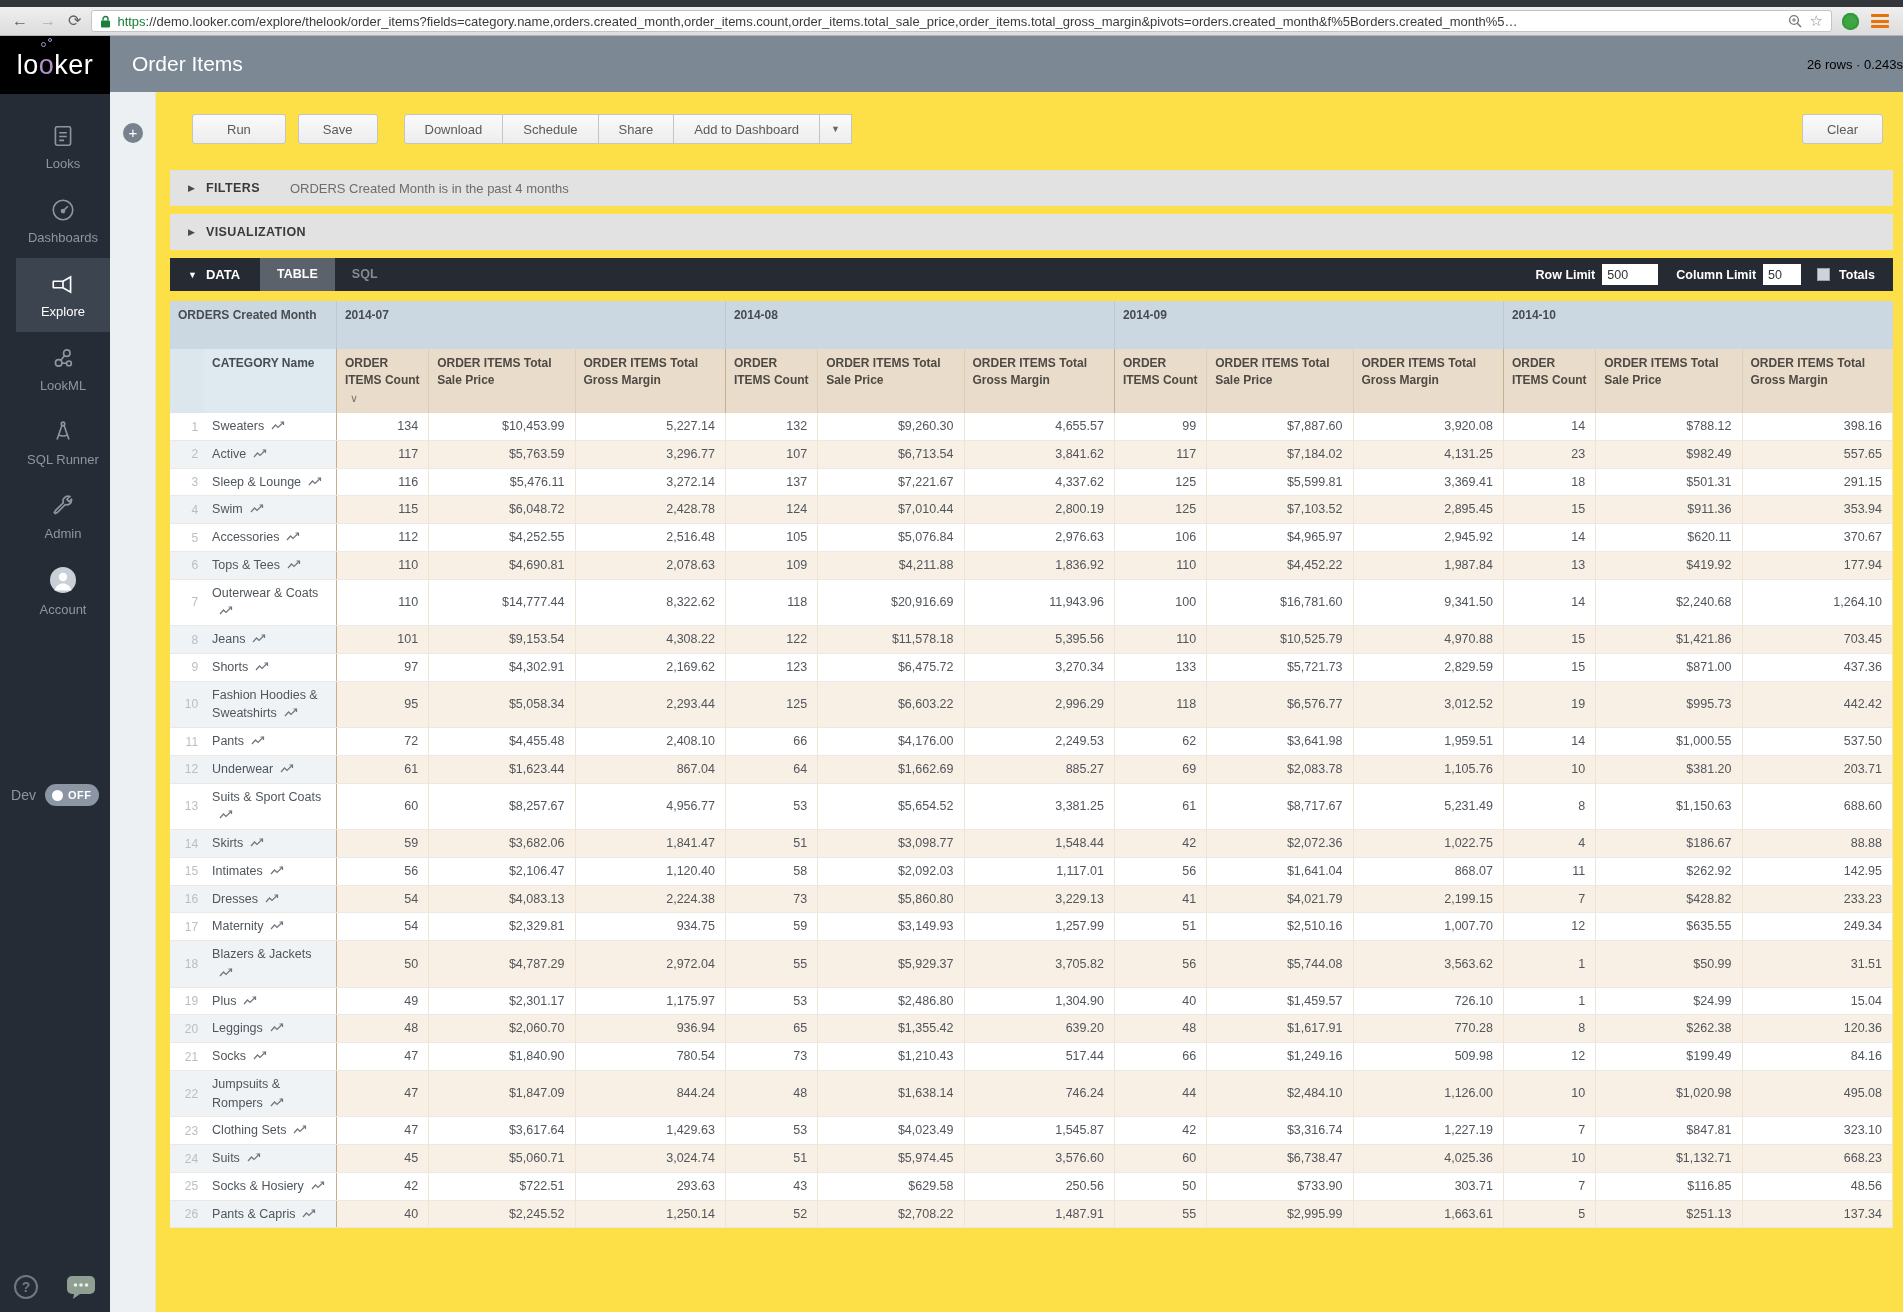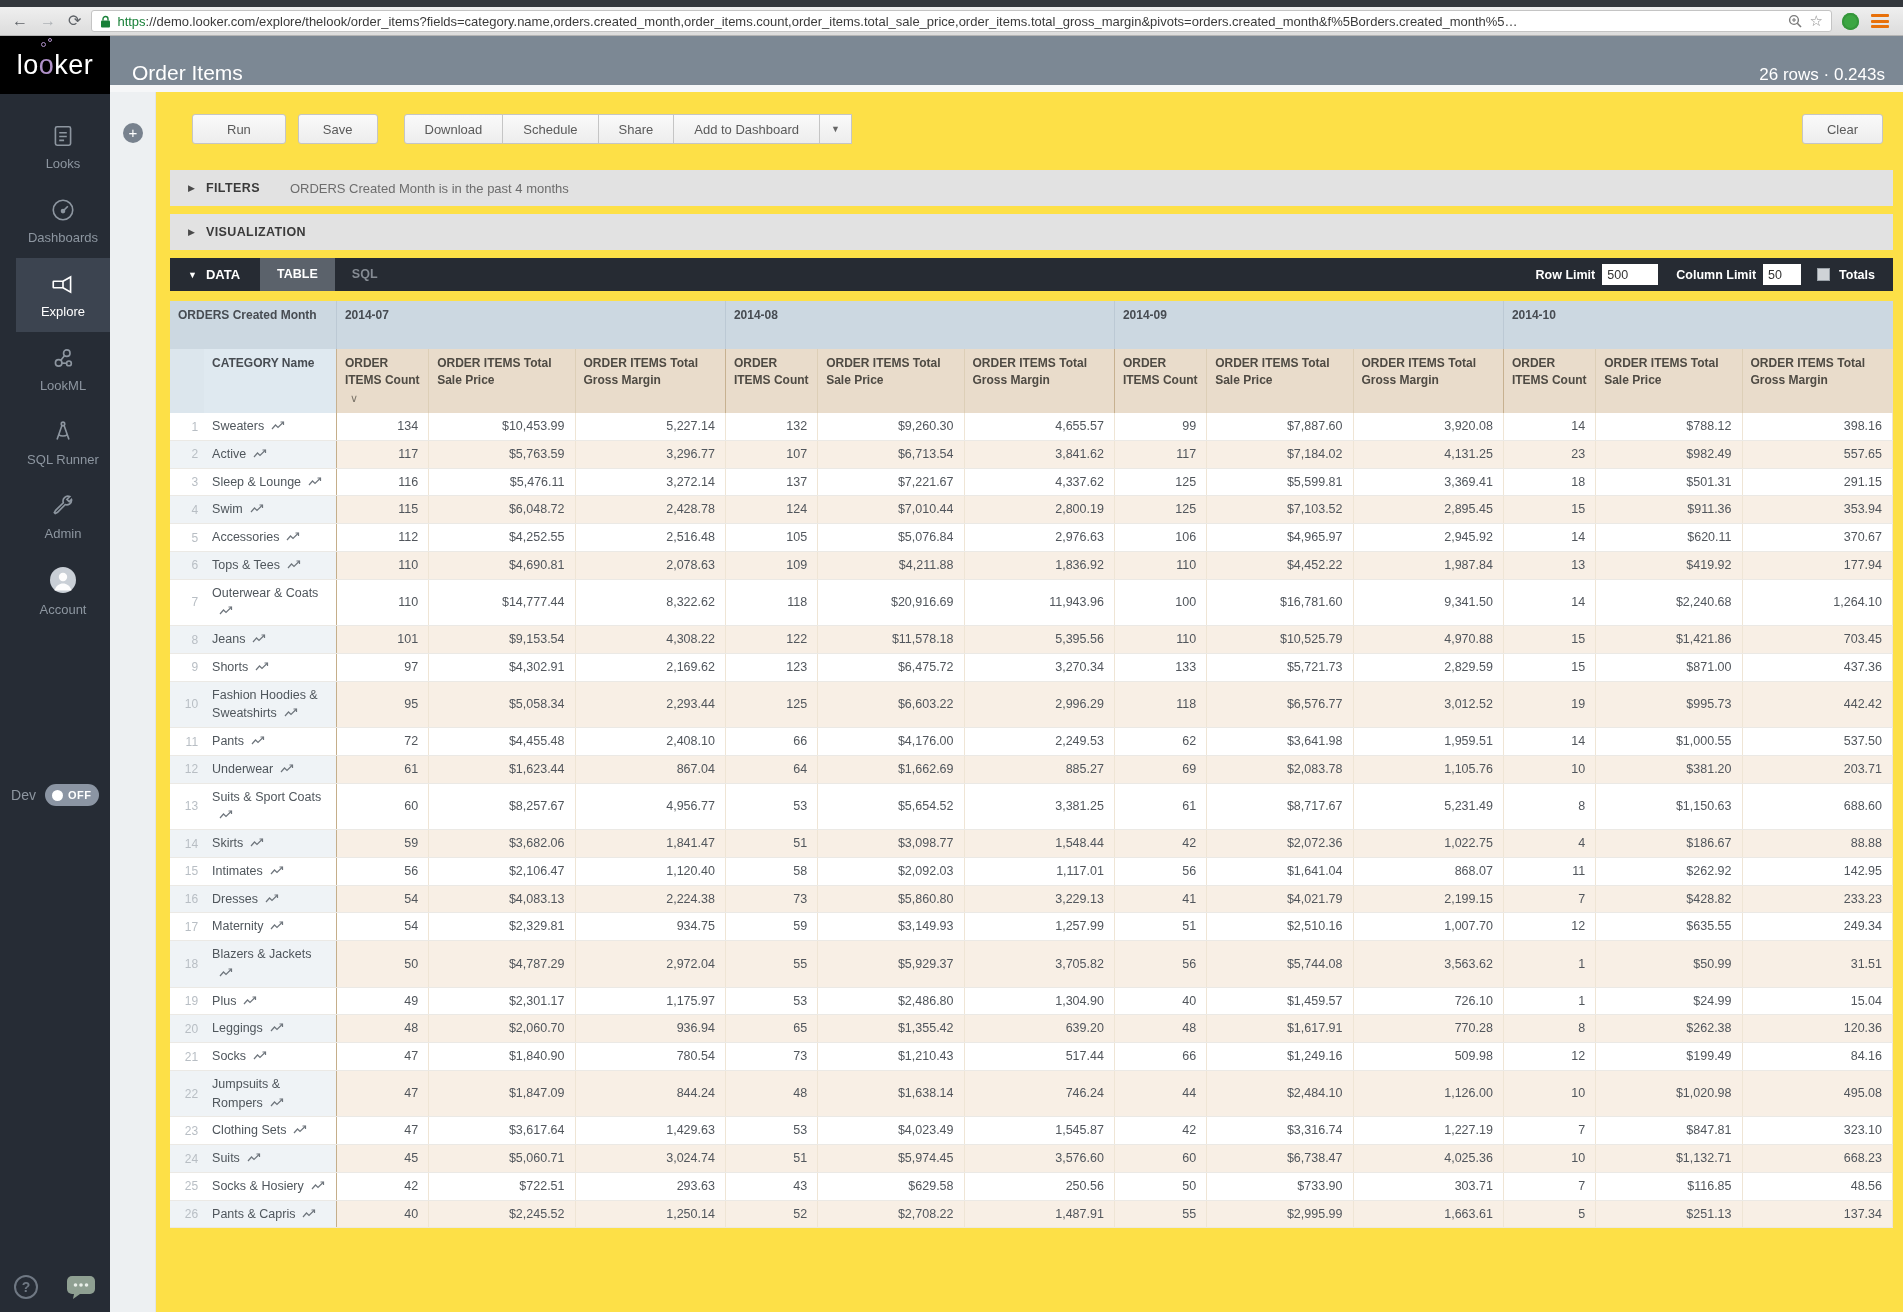--- a/index.html
+++ b/index.html
@@ -43,23 +43,23 @@
   .dev-row { position:absolute; top:748px; left:0; width:100%; display:flex; align-items:center; justify-content:center; gap:9px; }
   .dev-label { color:#8d96a0; font-size:14px; }
   .dev-pill { width:54px; height:22px; border-radius:11px; background:#8b95a3; display:flex; align-items:center; cursor:pointer; }
   .dev-pill .knob { width:11px; height:11px; border-radius:50%; background:#fff; margin:0 5px 0 7px; }
   .dev-pill .state { color:#fff; font-size:11px; font-weight:bold; letter-spacing:0.5px; }
   .side-bottom { position:absolute; bottom:12px; left:0; width:100%; display:flex; align-items:center; padding:0 14px; justify-content:space-between; }
   .help-circle { width:24px; height:24px; border:2px solid #6f7883; border-radius:50%; color:#6f7883;
     font-size:14px; font-weight:bold; display:flex; align-items:center; justify-content:center; cursor:pointer; }
   
   .main { position:absolute; left:110px; top:0; right:0; bottom:0; }
-  .main-header { height:49px; background:#7c8894; display:flex; align-items:flex-end; }
+  .main-header { height:56px; background:#7c8894; display:flex; align-items:center; }
   .page-title { margin-left:22px; font-size:21px; color:#fff; font-weight:400; }
-  .query-status { margin-left:auto; margin-right:18px; font-size:17px; color:#ffffff; }
+  .query-status { margin-left:auto; font-size:13px; color:#000000; }
   .content { position:absolute; top:56px; left:0; right:0; bottom:0; background:#edf0f2; }
   .gutter { position:absolute; left:0; top:0; bottom:0; width:46px; background:#edf0f2; border-right:1px solid #e2e5e7; }
   .add-field-btn { position:absolute; left:13px; top:31px; width:20px; height:20px; border-radius:50%;
     background:#78828e; color:#fff; font-size:15px; line-height:19px; text-align:center; cursor:pointer; }
   .panel { position:absolute; left:46px; top:0; right:0; bottom:0; background:#fde047; overflow:hidden; }
   
   .toolbar { padding:22px 20px 0 36px; display:flex; align-items:flex-start; }
   .btn { height:30px; background:linear-gradient(#fafafa,#ededed); border:1px solid #c5c5c5; border-radius:3px;
     color:#5a5a5a; font-size:13px; padding:0 20px; cursor:pointer; font-family:inherit; }
   .btn-run { padding:0 34px; margin-right:12px; }

